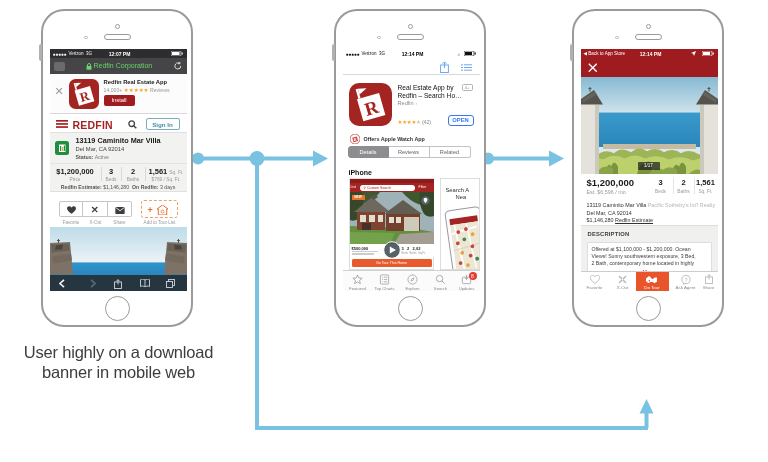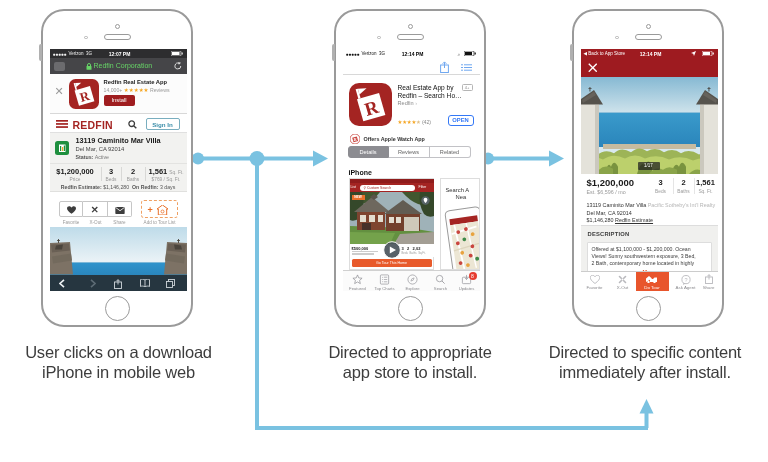--- a/index.html
+++ b/index.html
@@ -38,25 +38,23 @@
       <polygon points="639.5,413.5 653.5,413.5 646.5,399"></polygon>
     </g>
 
     <g fill="#7ac2e1" stroke="none">
       <circle cx="488" cy="158.5" r="6"></circle>
       <rect x="488" y="156.5" width="62" height="4"></rect>
       <polygon points="549,150.5 549,166.5 564,158.5"></polygon>
     </g>
   </svg>
 
-  <div class="cap" style="left:17px; top:343px; width:203px;">User clicks on a download iPhone in mobile web</div>
-
-  <div class="cap" style="left:310px; top:343px; width:200px;">Directed to appropriate<br>app store to install.</div>
-
-  <div class="cap" style="left:539px; top:343px; width:212px;">Directed to specific content immediately after install.</div>
+  <div class="cap" style="left:17px; top:343px; width:203px;">User highly on a download banner in mobile web</div>
+
+
 
 
   <div class="phone" style="left:41px; top:9px;">
 
     <div class="nub"></div>
 
     <div class="cam"></div>
 
     <div class="spk"></div>
 

